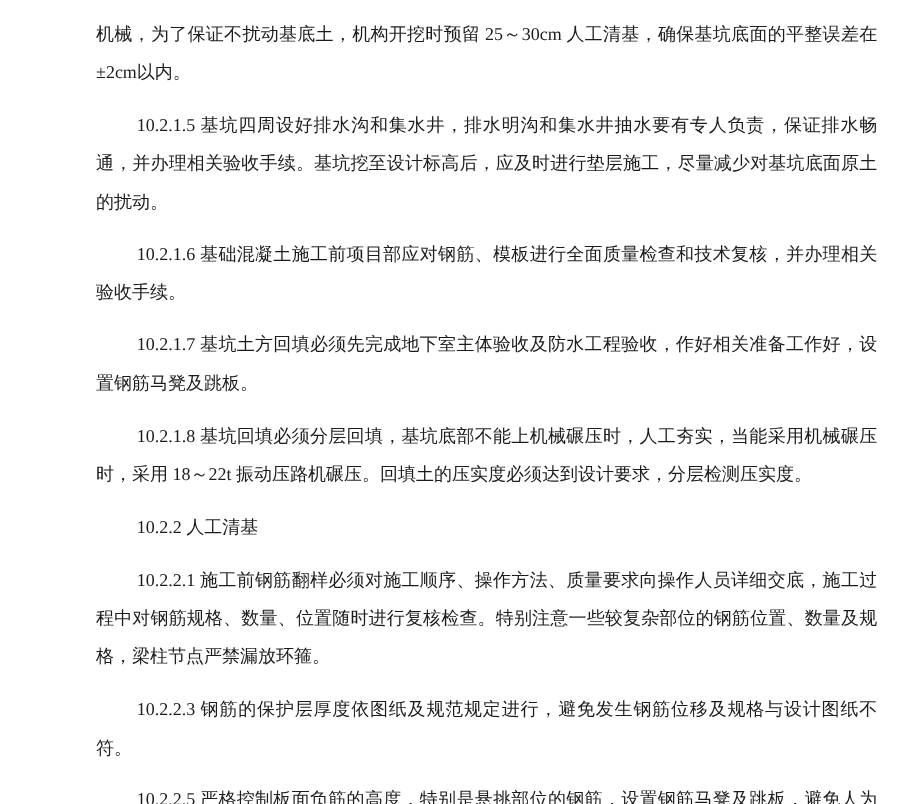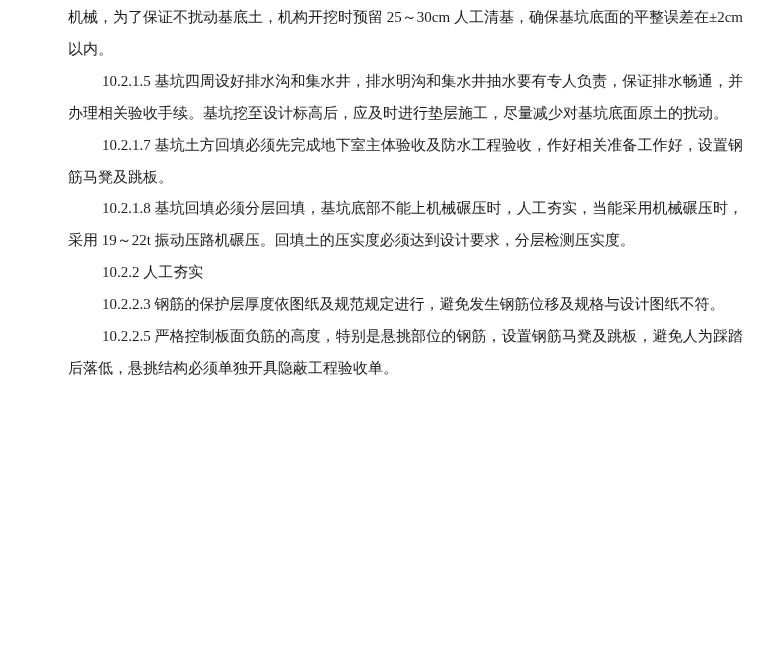--- a/index.html
+++ b/index.html
@@ -17,39 +17,41 @@
     position: absolute;
     top: 0;
     left: 0;
     width: 760px;
     height: 670px;
     box-sizing: border-box;
     padding: 2px 17px 0 68px;
     background: #ffffff;
   }
   .doc-paragraph {
-    margin: 0;
+    margin: 12px;
     padding: 0;
     font-family: "Liberation Serif", "DejaVu Serif", serif;
     font-size: 15px;
     line-height: 31.9px;
     color: #1c1c1c;
     text-align: justify;
     text-justify: inter-ideograph;
     word-break: break-all;
     overflow-wrap: break-word;
   }
   .doc-paragraph.indent {
     text-indent: 34px;
   }
 </style>
 </head>
 <body>
 
 <div class="page">
   <p class="doc-paragraph">机械，为了保证不扰动基底土，机构开挖时预留 25～30cm 人工清基，确保基坑底面的平整误差在±2cm以内。</p>
   <p class="doc-paragraph indent">10.2.1.5 基坑四周设好排水沟和集水井，排水明沟和集水井抽水要有专人负责，保证排水畅通，并办理相关验收手续。基坑挖至设计标高后，应及时进行垫层施工，尽量减少对基坑底面原土的扰动。</p>
+  <p class="doc-paragraph indent">10.2.1.6 基础混凝土施工前项目部应对钢筋、模板进行全面质量检查和技术复核，并办理相关验收手续。</p>
   <p class="doc-paragraph indent">10.2.1.7 基坑土方回填必须先完成地下室主体验收及防水工程验收，作好相关准备工作好，设置钢筋马凳及跳板。</p>
-  <p class="doc-paragraph indent">10.2.1.8 基坑回填必须分层回填，基坑底部不能上机械碾压时，人工夯实，当能采用机械碾压时，采用 19～22t 振动压路机碾压。回填土的压实度必须达到设计要求，分层检测压实度。</p>
-  <p class="doc-paragraph indent">10.2.2 人工夯实</p>
+  <p class="doc-paragraph indent">10.2.1.8 基坑回填必须分层回填，基坑底部不能上机械碾压时，人工夯实，当能采用机械碾压时，采用 18～22t 振动压路机碾压。回填土的压实度必须达到设计要求，分层检测压实度。</p>
+  <p class="doc-paragraph indent">10.2.2 人工清基</p>
+  <p class="doc-paragraph indent">10.2.2.1 施工前钢筋翻样必须对施工顺序、操作方法、质量要求向操作人员详细交底，施工过程中对钢筋规格、数量、位置随时进行复核检查。特别注意一些较复杂部位的钢筋位置、数量及规格，梁柱节点严禁漏放环箍。</p>
   <p class="doc-paragraph indent">10.2.2.3 钢筋的保护层厚度依图纸及规范规定进行，避免发生钢筋位移及规格与设计图纸不符。</p>
   <p class="doc-paragraph indent">10.2.2.5 严格控制板面负筋的高度，特别是悬挑部位的钢筋，设置钢筋马凳及跳板，避免人为踩踏后落低，悬挑结构必须单独开具隐蔽工程验收单。</p>
 </div>
 
 </body></html>

